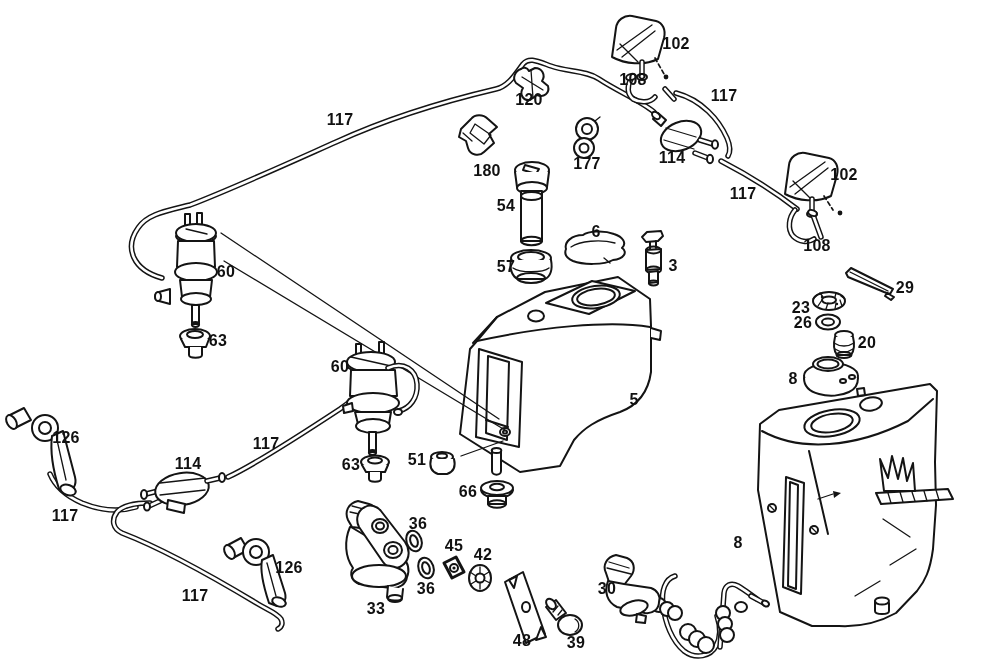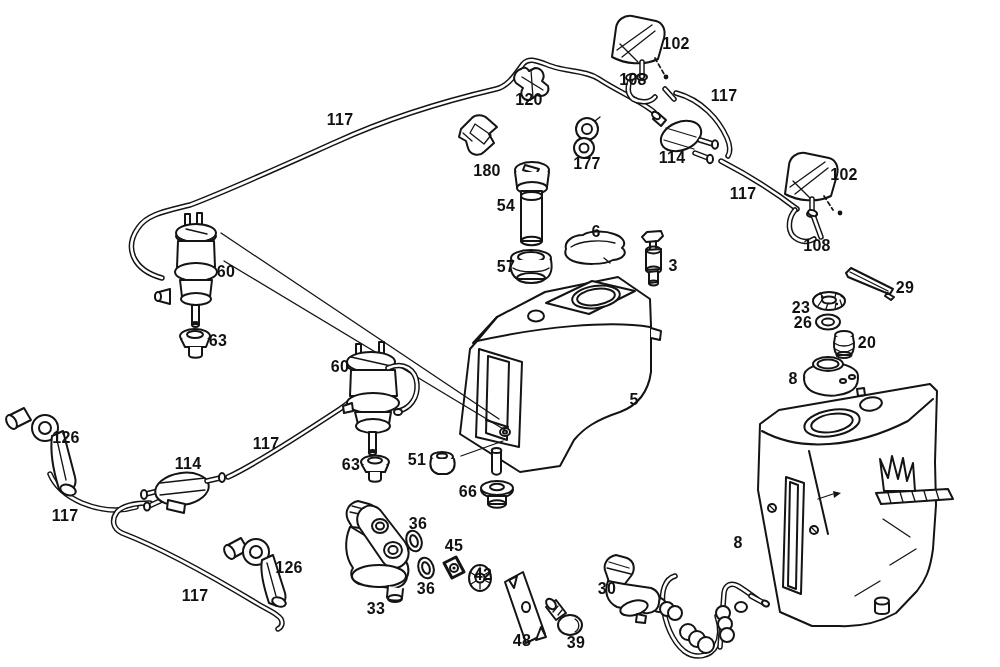--- a/index.html
+++ b/index.html
@@ -417,20 +417,20 @@
 <div class="lbl" style="left:188px;top:464px">114</div>
 <div class="lbl" style="left:266px;top:444px">117</div>
 <div class="lbl" style="left:351px;top:465px">63</div>
 <div class="lbl" style="left:417px;top:460px">51</div>
 <div class="lbl" style="left:65px;top:516px">117</div>
 <div class="lbl" style="left:468px;top:492px">66</div>
 <div class="lbl" style="left:738px;top:543px">8</div>
 <div class="lbl" style="left:418px;top:524px">36</div>
 <div class="lbl" style="left:289px;top:568px">126</div>
 <div class="lbl" style="left:454px;top:546px">45</div>
-<div class="lbl" style="left:483px;top:575px">42</div>
+<div class="lbl" style="left:483px;top:555px">42</div>
 <div class="lbl" style="left:426px;top:589px">36</div>
 <div class="lbl" style="left:376px;top:609px">33</div>
 <div class="lbl" style="left:195px;top:596px">117</div>
 <div class="lbl" style="left:607px;top:589px">30</div>
 <div class="lbl" style="left:522px;top:641px">48</div>
 <div class="lbl" style="left:576px;top:643px">39</div>
 </div>
 
 </body></html>

